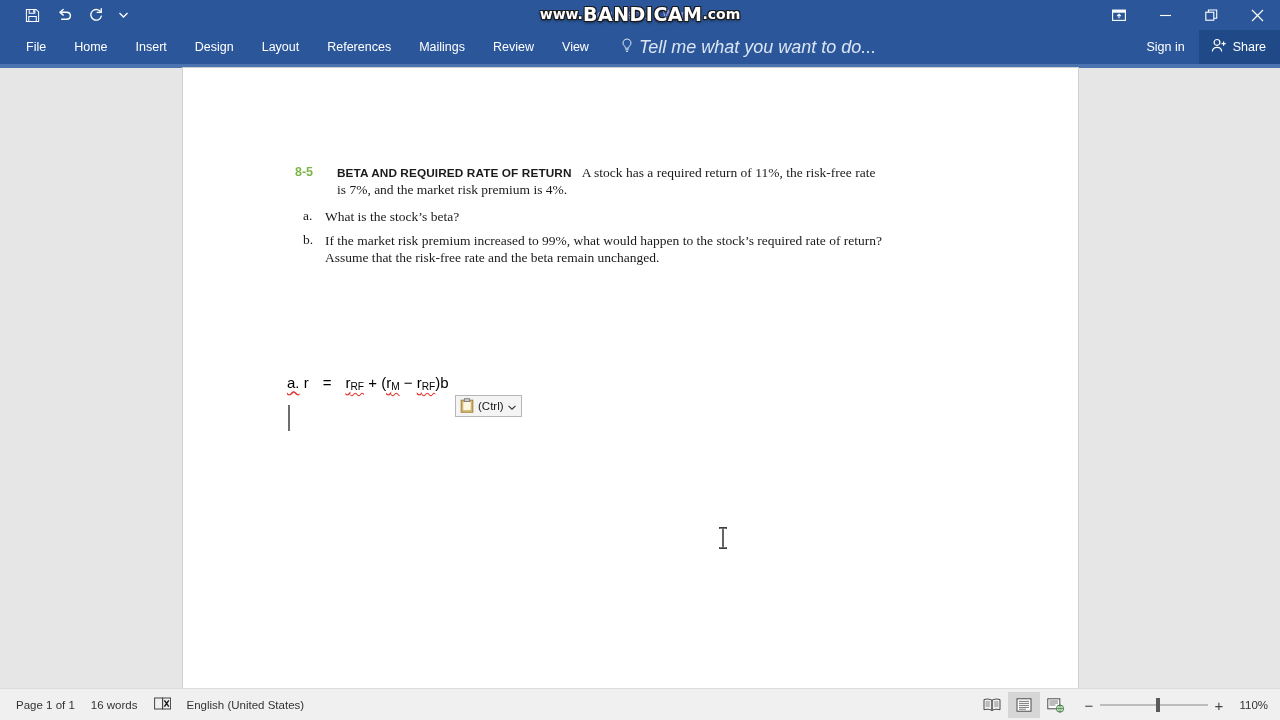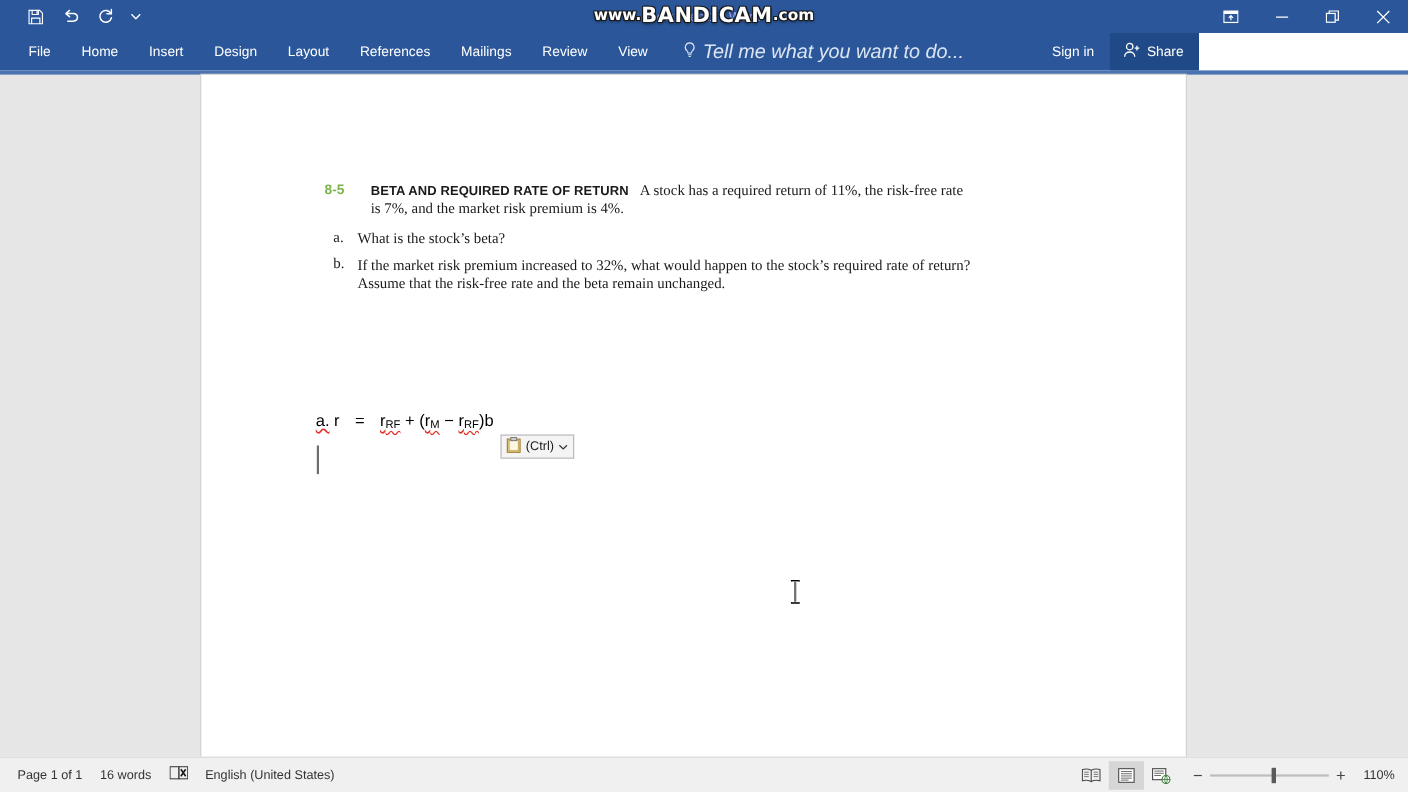--- a/index.html
+++ b/index.html
@@ -63,21 +63,21 @@
   }
   .win-btn {
     width: 46px; height: 30px;
     display: flex; align-items: center; justify-content: center;
     color: #ffffff;
   }
 
   
   .ribbon {
     position: absolute; top: 30px; left: 0;
-    width: 1090px; height: 34px;
+    width: 1280px; height: 34px;
     background: #2b579a;
     display: flex; align-items: center;
   }
   .ribbon-underline {
     position: absolute; top: 64px; left: 0;
     width: 1280px; height: 4px;
     background: #4a73b0;
   }
   .tabs { display: flex; align-items: center; padding-left: 12px; }
   .tab {
@@ -342,21 +342,21 @@
             <span class="prob-title">BETA AND REQUIRED RATE OF RETURN</span>&nbsp;&nbsp;&nbsp;<span>A stock has a required return of 11%, the risk-free rate is 7%, and the market risk premium is 4%.</span>
           </div>
         </div>
         <div class="prob-sub">
           <div class="prob-item">
             <div class="prob-letter">a.</div>
             <div class="prob-text">What is the stock’s beta?</div>
           </div>
           <div class="prob-item">
             <div class="prob-letter">b.</div>
-            <div class="prob-text">If the market risk premium increased to 32%, what would happen to the stock’s required rate of return? Assume that the risk-free rate and the beta remain unchanged.</div>
+            <div class="prob-text">If the market risk premium increased to 99%, what would happen to the stock’s required rate of return? Assume that the risk-free rate and the beta remain unchanged.</div>
           </div>
         </div>
       </div>
 
 
       <div class="typed line-formula"><span class="sq">a.</span> <span>r</span><span class="gap-c"></span><span>=</span><span class="gap-d"></span><span class="sq">r</span><sub class="sq">RF</sub> <span>+ (</span><span class="sq">r</span><sub class="sq">M</sub> <span>− </span><span class="sq">r</span><sub class="sq">RF</sub><span>)b</span></div>
 
       <div class="caret"></div>
 
       <div class="paste-btn">

